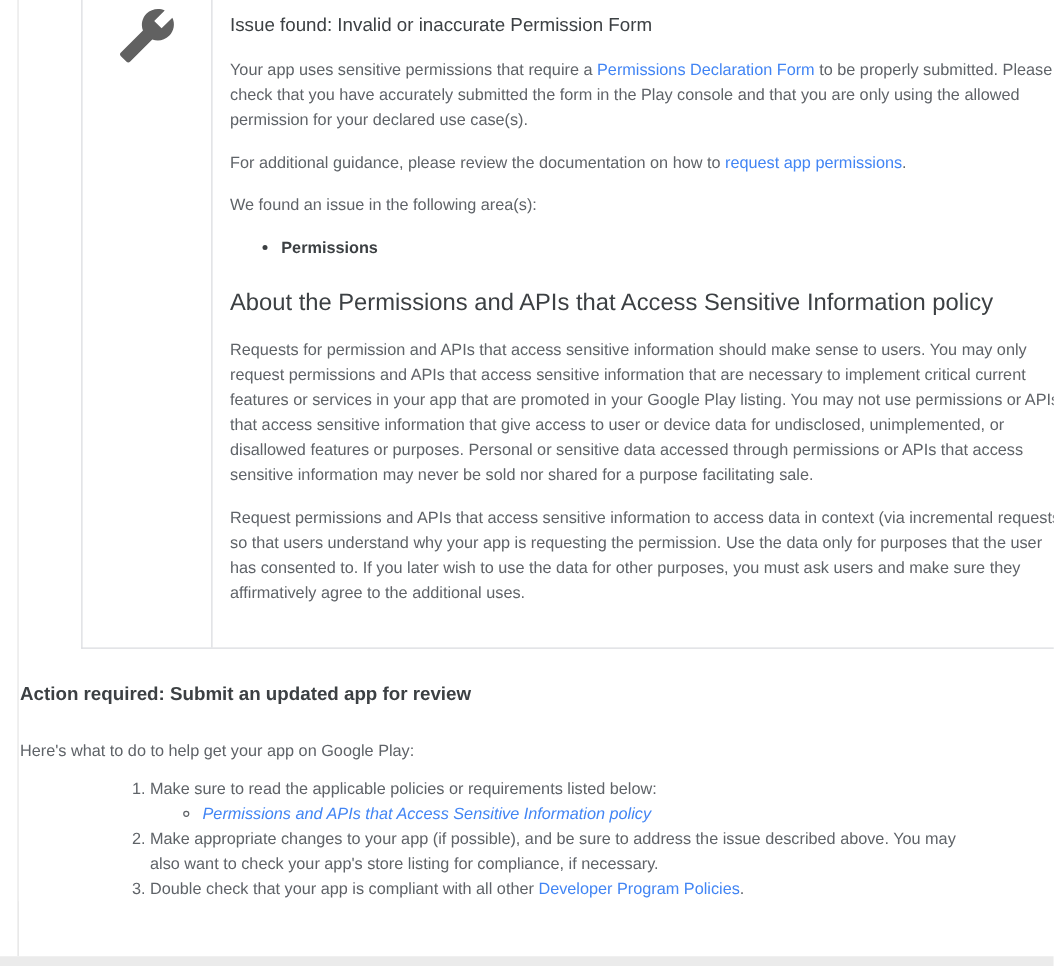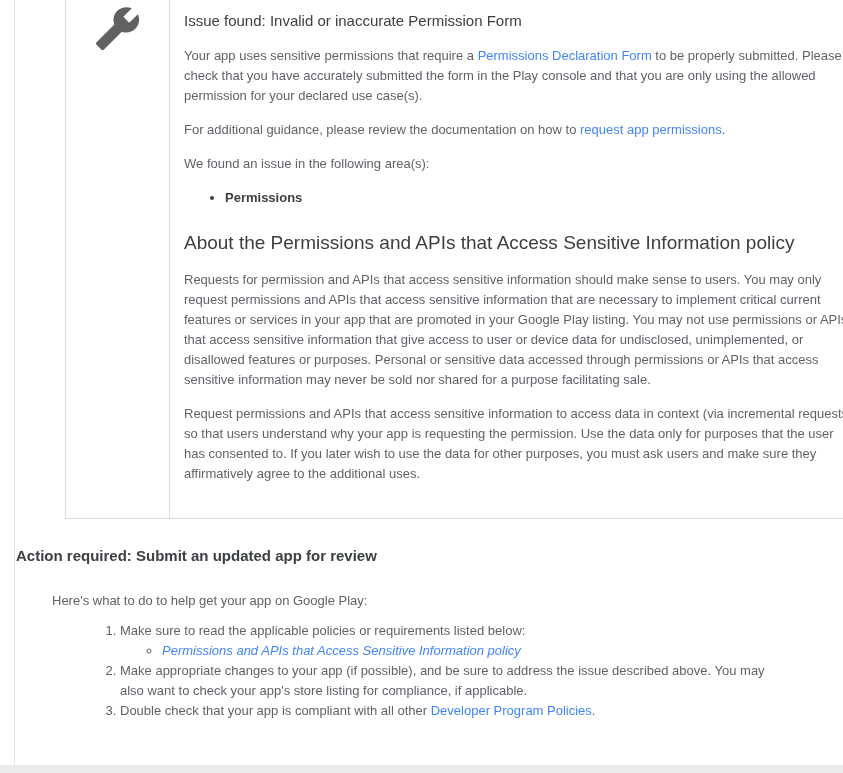--- a/index.html
+++ b/index.html
@@ -38,21 +38,21 @@
   .text-cell p { line-height:20px; margin:14px 0; }
   .issue-details-heading { font-size:13px; font-weight:700; color:#3c4043; margin:22px 0 14px; line-height:20px; }
   ul.areas { margin:14px 0; padding-left:41px; list-style:disc; }
   ul.areas li { font-weight:700; color:#3c4043; line-height:20px; }
   .policy-heading { font-size:19px; font-weight:400; color:#3c4043; margin:24px 0 16px; line-height:22px; }
 
   a.link { color:#4285f4; text-decoration:none; cursor:pointer; }
 
   .action-section { padding:0 0 0 1px; width:770px; }
   .action-heading { font-size:15px; font-weight:700; color:#3c4043; margin:26px 0 0; line-height:22px; }
-  .action-intro { margin:24px 0 10px; line-height:20px;padding-left:36px; }
+  .action-intro { margin:24px 0 10px; line-height:20px; }
   ol.steps { list-style:decimal; padding-left:104px; margin:8px 0 0; }
   ol.steps > li { line-height:20px; margin:0 0; }
   ul.sub { list-style:circle; padding-left:42px; margin:0;font-style:italic; }
   ul.sub li { line-height:20px; }
 
   .bottom-strip { position:absolute; left:0; bottom:0; width:843px; height:8px; background:#ebebeb; }
 </style>
 </head>
 <body>
 
@@ -96,21 +96,21 @@
 
     <p class="action-intro">Here's what to do to help get your app on Google Play:</p>
 
     <ol class="steps">
       <li>
         <span>Make sure to read the applicable policies or requirements listed below:</span>
         <ul class="sub">
           <li><a class="link">Permissions and APIs that Access Sensitive Information policy</a></li>
         </ul>
       </li>
-      <li><span>Make appropriate changes to your app (if possible), and be sure to address the issue described above. You may also want to check your app's store listing for compliance, if applicable.</span></li>
+      <li><span>Make appropriate changes to your app (if possible), and be sure to address the issue described above. You may also want to check your app's store listing for compliance, if necessary.</span></li>
       <li><span>Double check that your app is compliant with all other </span><a class="link">Developer Program Policies</a><span>.</span></li>
 
     </ol>
 
   </div>
 
 </div>
 
 <div class="bottom-strip"></div>
 

